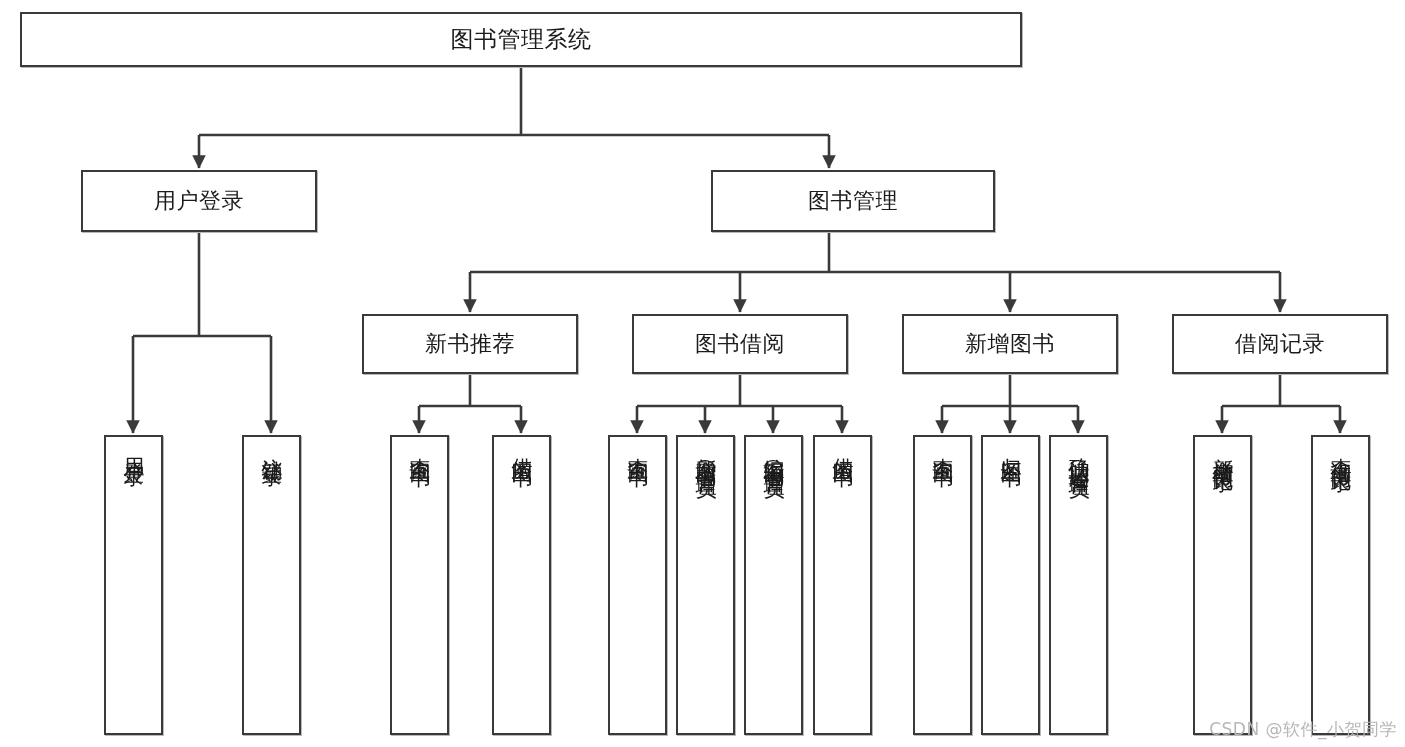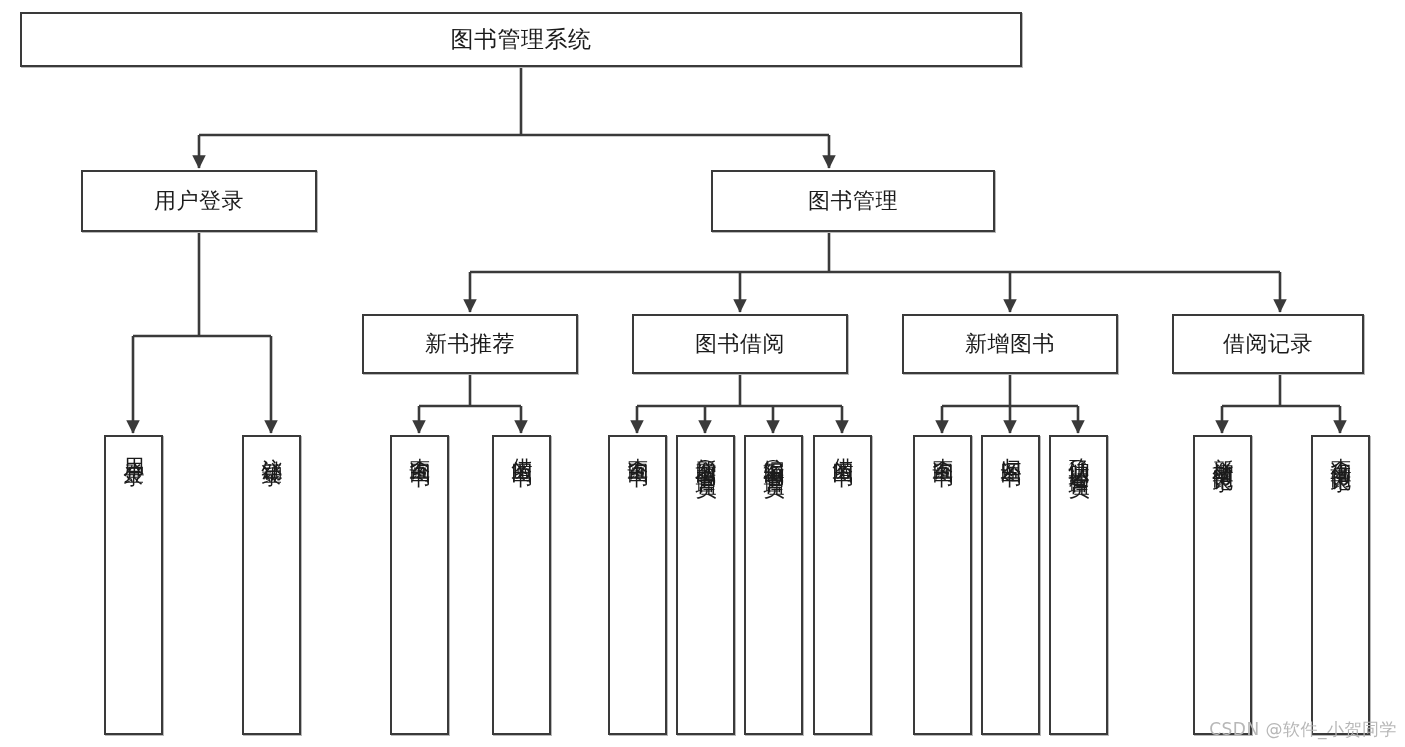--- a/index.html
+++ b/index.html
@@ -153,21 +153,21 @@
   </div>
 
   <div class="node h" style="left:362px; top:314px; width:216px; height:60px;">
     <span class="lbl">新书推荐</span>
   </div>
 
   <div class="node h" style="left:902px; top:314px; width:216px; height:60px;">
     <span class="lbl">新增图书</span>
   </div>
 
-  <div class="node h" style="left:1172px; top:314px; width:192px; height:60px;">
+  <div class="node h" style="left:1172px; top:314px; width:216px; height:60px;">
     <span class="lbl">借阅记录</span>
   </div>
 
   <div class="node v" style="left:104px; top:435px; width:59px; height:300px;">
     <span class="lbl">用户登录</span>
   </div>
 
   <div class="node v" style="left:242px; top:435px; width:59px; height:300px;">
     <span class="lbl">注销登录</span>
   </div>

